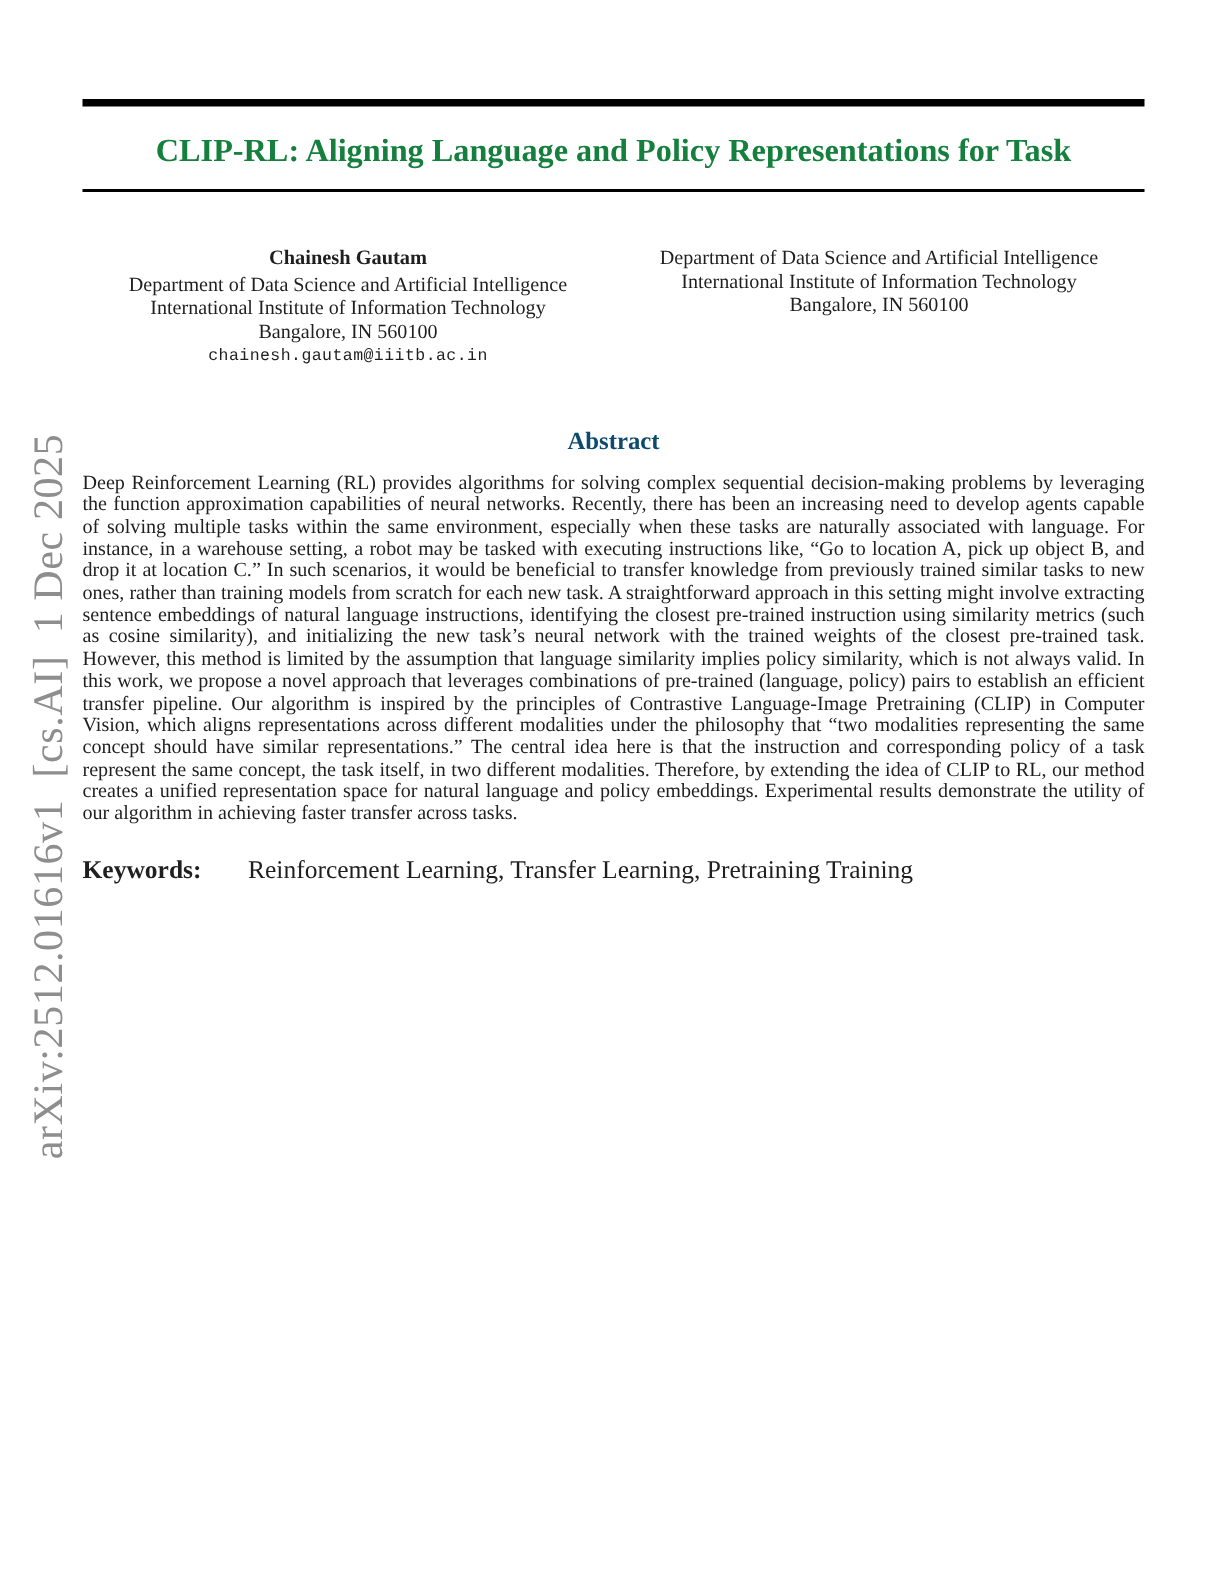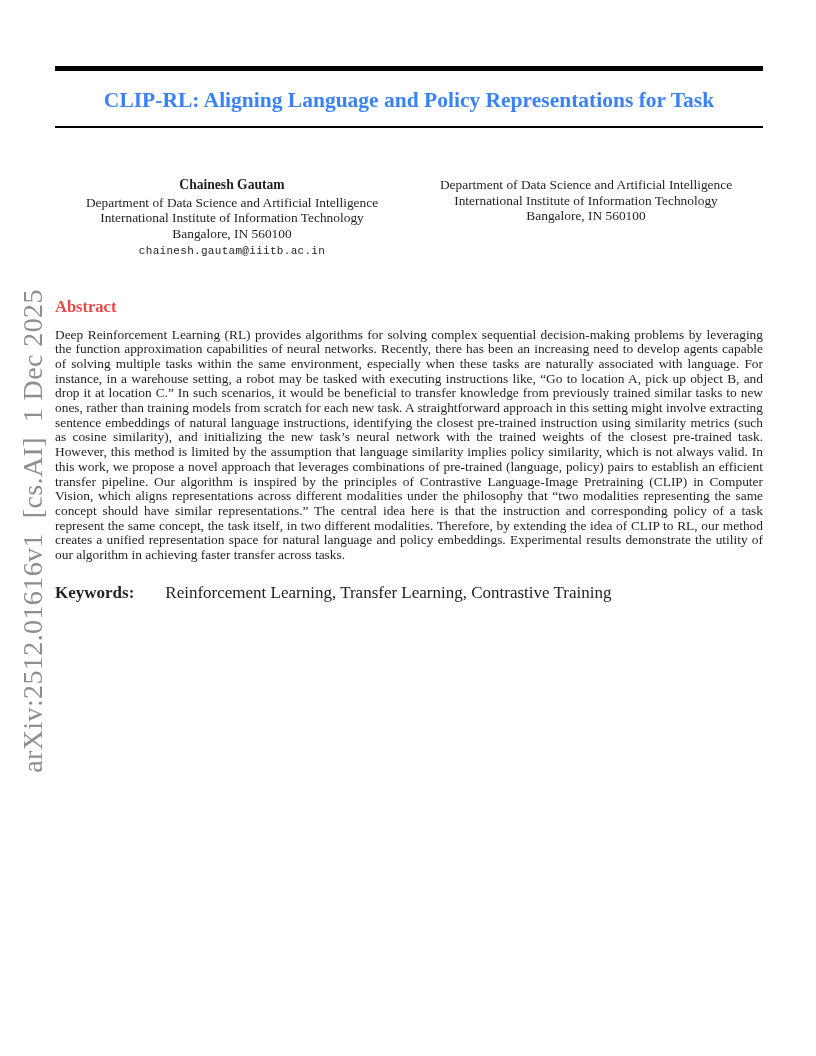--- a/index.html
+++ b/index.html
@@ -33,47 +33,48 @@
 
   .rule-thick { height: 5px; background: #000; margin-top: 66px; }
   .rule-thin  { height: 2px; background: #000; margin-top: 13px; }
 
   .title {
     margin-top: 16px;
     text-align: center;
     font-weight: bold;
     font-size: 21.5px;
     line-height: 26px;
-    color: #3b82f6;
+    color: #15803d;
   }
   .title div { white-space: nowrap; }
 
   .authors {
     display: flex;
-    margin-top: 49px;
+    margin-top: 36px;
   }
   .author {
     flex: 1;
     text-align: center;
     font-size: 13.4px;
     line-height: 15.5px;
   }
   .author .name { font-weight: bold; font-size: 13.6px; margin-bottom: 2px; }
   .author .email {
     font-family: "Liberation Mono", monospace;
     font-size: 11px;
     margin-top: 3px;
     letter-spacing: 0.3px;
   }
 
   .abs-heading {
     margin-top: 37px;
+    text-align: center;
     font-weight: bold;
     font-size: 16.5px;
-    color: #ef4444;
+    color: #0c4a6e;
   }
   .abs-text {
     margin-top: 11px;
     text-align: justify;
     font-size: 13.4px;
     line-height: 14.7px;
   }
 
   .keywords {
     margin-top: 20px;
@@ -115,16 +116,16 @@
     </div>
 
   </div>
 
   <div class="abs-heading">Abstract</div>
 
   <div class="abs-text">Deep Reinforcement Learning (RL) provides algorithms for solving complex sequential decision-making problems by leveraging the function approximation capabilities of neural networks. Recently, there has been an increasing need to develop agents capable of solving multiple tasks within the same environment, especially when these tasks are naturally associated with language. For instance, in a warehouse setting, a robot may be tasked with executing instructions like, “Go to location A, pick up object B, and drop it at location C.” In such scenarios, it would be beneficial to transfer knowledge from previously trained similar tasks to new ones, rather than training models from scratch for each new task. A straightforward approach in this setting might involve extracting sentence embeddings of natural language instructions, identifying the closest pre-trained instruction using similarity metrics (such as cosine similarity), and initializing the new task’s neural network with the trained weights of the closest pre-trained task. However, this method is limited by the assumption that language similarity implies policy similarity, which is not always valid. In this work, we propose a novel approach that leverages combinations of pre-trained (language, policy) pairs to establish an efficient transfer pipeline. Our algorithm is inspired by the principles of Contrastive Language-Image Pretraining (CLIP) in Computer Vision, which aligns representations across different modalities under the philosophy that “two modalities representing the same concept should have similar representations.” The central idea here is that the instruction and corresponding policy of a task represent the same concept, the task itself, in two different modalities. Therefore, by extending the idea of CLIP to RL, our method creates a unified representation space for natural language and policy embeddings. Experimental results demonstrate the utility of our algorithm in achieving faster transfer across tasks.</div>
 
   <div class="keywords">
     <span class="kw-label">Keywords:</span>
-    <span class="kw-text">Reinforcement Learning, Transfer Learning, Contrastive Training</span>
+    <span class="kw-text">Reinforcement Learning, Transfer Learning, Pretraining Training</span>
   </div>
 
 </div>
 
 </body></html>

